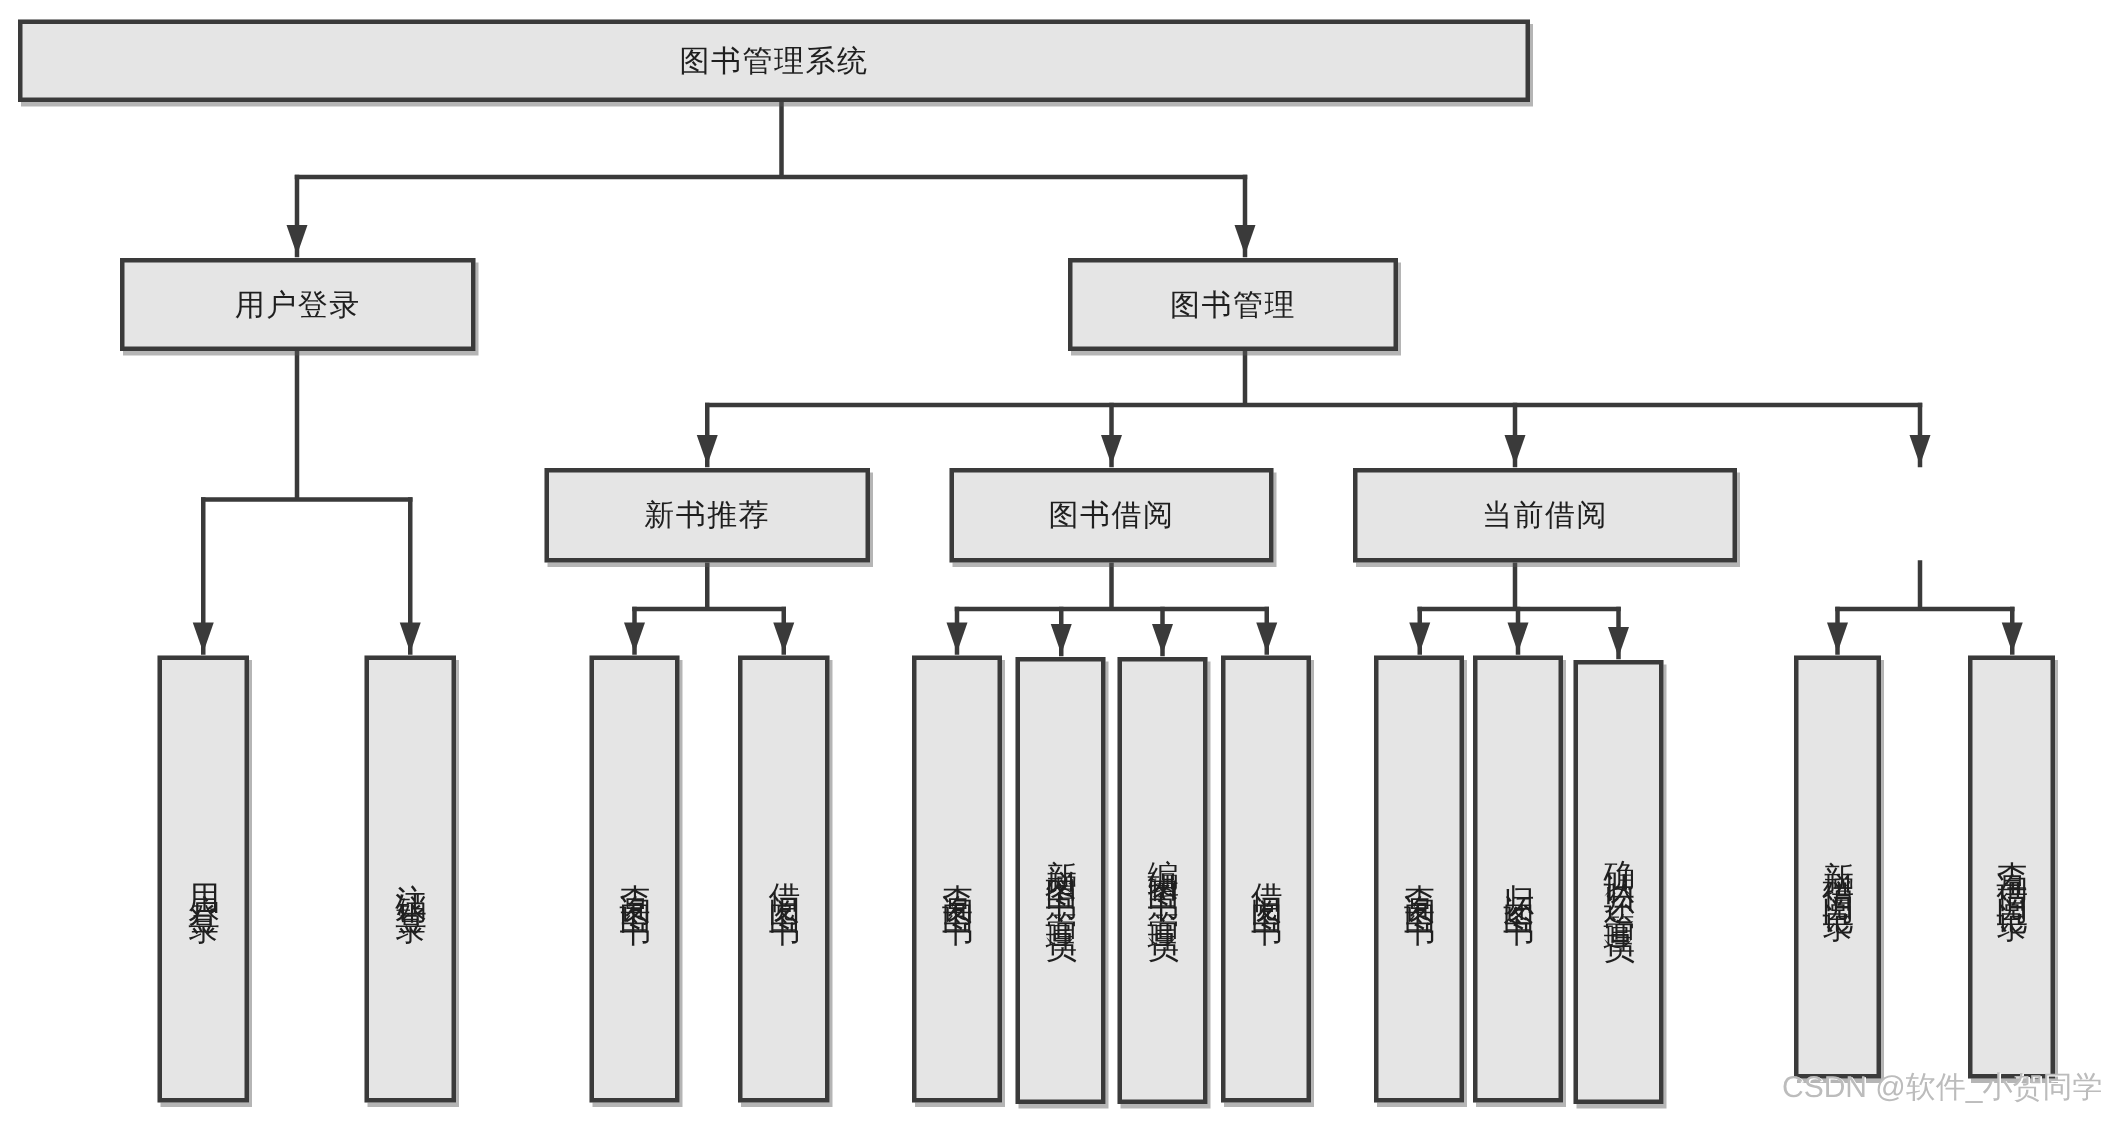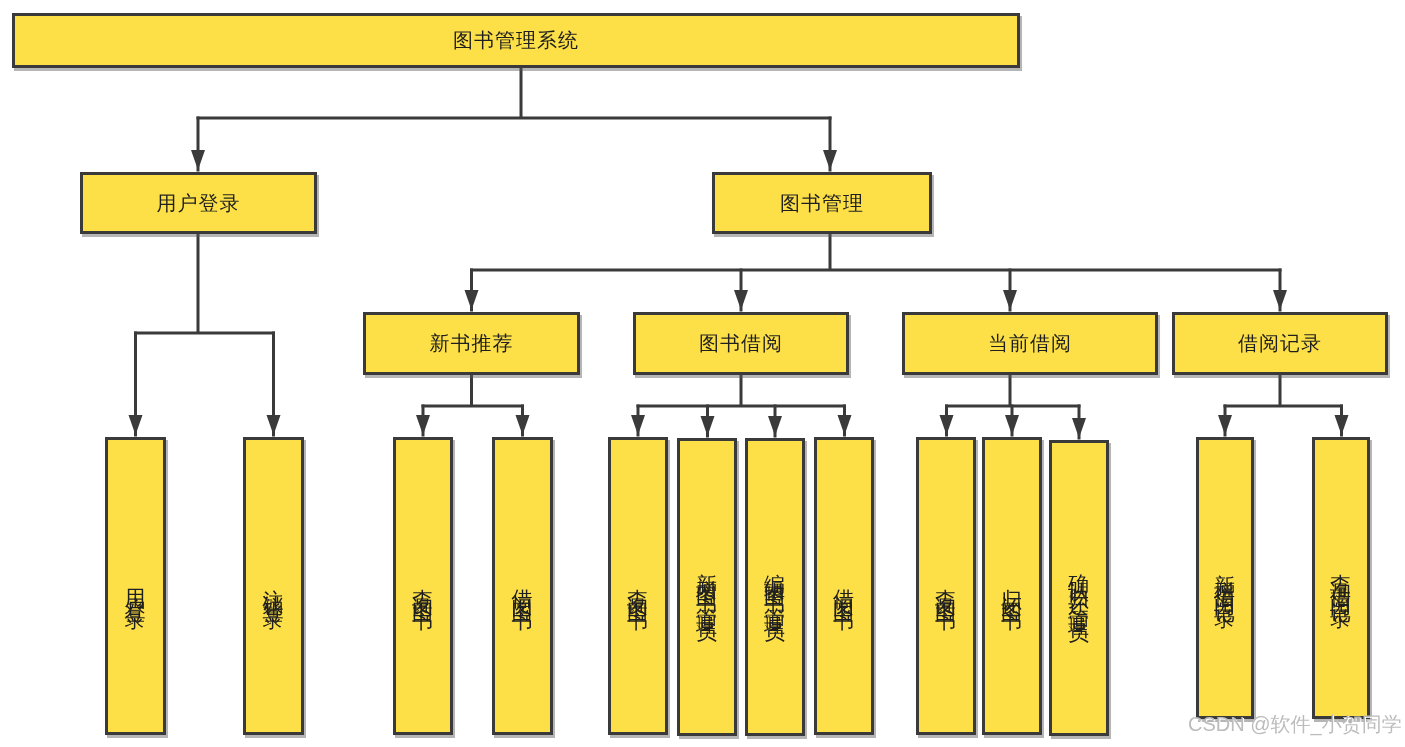--- a/index.html
+++ b/index.html
@@ -17,21 +17,21 @@
   }
   #connectors {
     position: absolute;
     left: 0; top: 0;
     width: 1405px; height: 747px;
     z-index: 1;
   }
   .node {
     position: absolute;
     box-sizing: border-box;
-    background: #fde047;
+    background: #e5e5e5;
     border: 3px solid #3a3a3a;
     box-shadow: 2px 3px 0 rgba(90,90,90,0.45);
     display: flex;
     align-items: center;
     justify-content: center;
     color: #1f1f1f;
     z-index: 2;
   }
   .h-node {           
     font-size: 20px;
@@ -146,23 +146,20 @@
 
   <div class="node h-node b-l3-0">
     <span>新书推荐</span>
   </div>
   <div class="node h-node b-l3-1">
     <span>图书借阅</span>
   </div>
   <div class="node h-node b-l3-2">
     <span>当前借阅</span>
   </div>
-  <div class="node h-node b-l3-3">
-    <span>借阅记录</span>
-  </div>
 
   <div class="node v-node b-ul-0">
     <span>用户登录</span>
   </div>
   <div class="node v-node b-ul-1">
     <span>注销登录</span>
   </div>
 
   <div class="node v-node b-nb-0">
     <span>查询图书</span>

